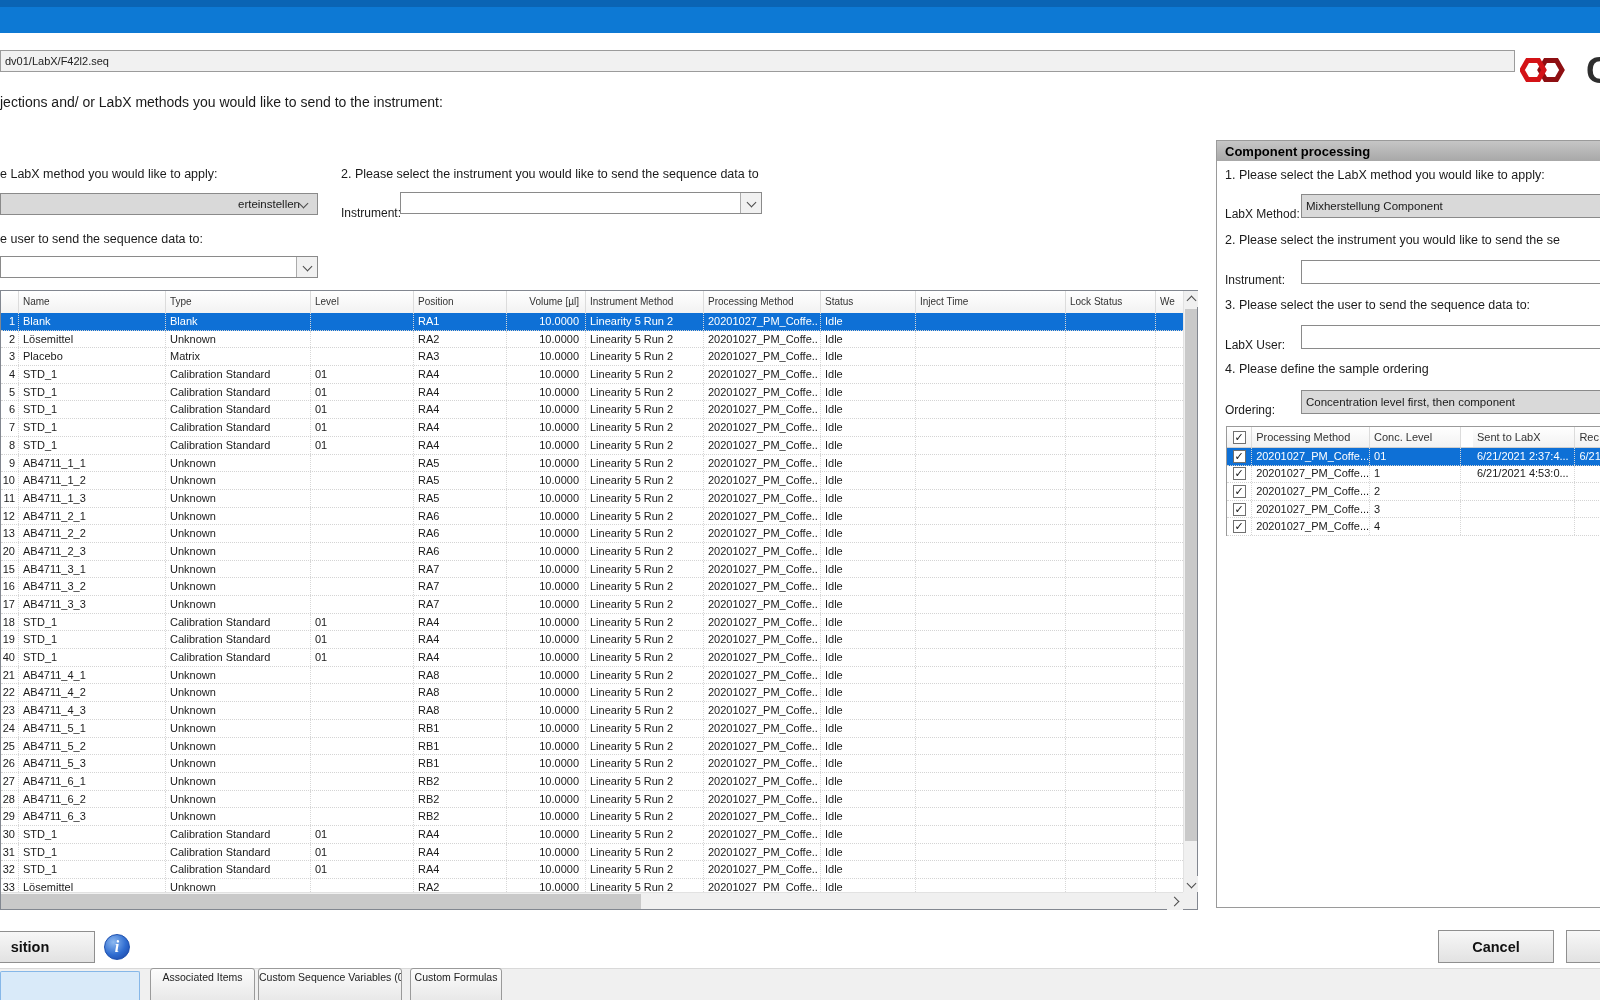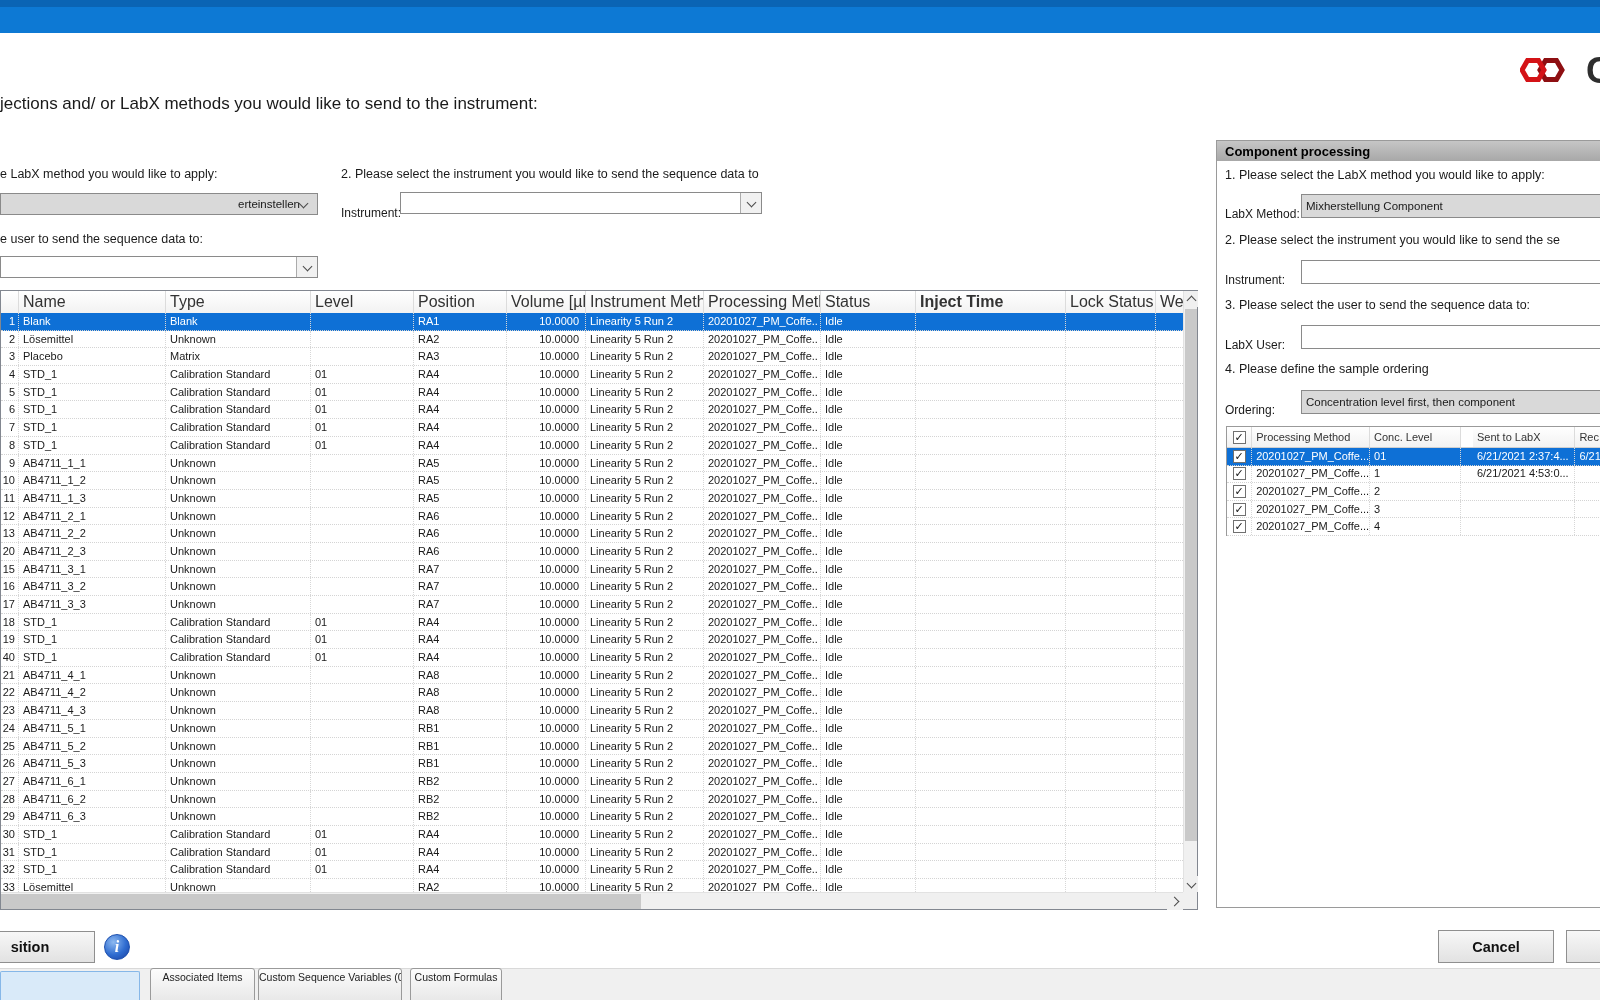--- a/index.html
+++ b/index.html
@@ -11,21 +11,21 @@
   .tbar-top{left:0;top:0;width:1600px;height:7px;background:#0a64b4;}
   .tbar{left:0;top:7px;width:1600px;height:26px;background:#0d79d4;}
 
   
   .path-field{left:0;top:50px;width:1515px;height:22px;background:#f1f1f1;
               border:1px solid #9b9b9b;display:flex;align-items:center;font-size:11px;color:#222;}
   .path-field span{padding-left:4px;}
   .logo{left:1520px;top:50px;}
   .logo-glyph{left:1586px;top:51px;font-size:36px;font-weight:bold;color:#2e2e2e;line-height:40px;}
 
-  .intro{left:0;top:94px;font-size:17px;color:#1a1a1a;}
+  .intro{left:0;top:94px;font-size:14px;color:#1a1a1a;}
 
   .panel-hdr{background:linear-gradient(#c6c6c6,#a8a8a8);font-weight:bold;font-size:13px;color:#000;
              display:flex;align-items:center;}
   .lbl{font-size:12.5px;color:#1a1a1a;white-space:nowrap;}
   .flbl{font-size:12px;color:#1a1a1a;white-space:nowrap;margin-top:8px;}
 
   
   .combo{height:22px;border:1px solid #8a8a8a;display:flex;align-items:center;}
   .combo.filled{background:#d9d9d9;}
   .combo.white{background:#ffffff;}
@@ -34,32 +34,32 @@
              display:flex;align-items:center;justify-content:center;}
   .chev{width:6px;height:6px;border-right:1.6px solid #4a4a4a;border-bottom:1.6px solid #4a4a4a;display:inline-block;}
   .chev.down{transform:rotate(45deg);margin-top:-2px;}
   .chev.up{transform:rotate(-135deg);margin-top:2px;}
   .chev.right{transform:rotate(-45deg);margin-left:-2px;}
   .combo .plain{margin-right:10px;}
 
   
   .seq-table{left:0;top:290px;width:1198px;height:620px;border:1px solid #828790;background:#fff;}
   .seq-header{left:0;top:0;width:1182px;height:22px;display:flex;border-bottom:1px solid #cfcfcf;}
-  .hc{box-sizing:border-box;height:22px;line-height:21px;font-size:16px;color:#333;
+  .hc{box-sizing:border-box;height:22px;line-height:21px;font-size:10px;color:#333;
       padding-left:4px;border-right:1px solid #dcdcdc;background:linear-gradient(#ffffff,#f2f2f2);
       white-space:nowrap;overflow:hidden;}
   .seq-rows{left:0;top:22px;width:1182px;height:579px;overflow:hidden;}
   .trow{display:flex;height:17.7px;box-sizing:border-box;border-bottom:1px dotted #d4d4d4;background:#fff;}
   .trow.sel{background:#0e70d6;color:#fff;}
   .tc{box-sizing:border-box;line-height:17px;font-size:11px;padding-left:4px;
       border-right:1px dotted #d7d7d7;white-space:nowrap;overflow:hidden;}
   .c0{width:18px;text-align:right;padding-right:3px;padding-left:0;}
   .c1{width:147px;} .c2{width:145px;} .c3{width:103px;} .c4{width:93px;}
   .c5{width:79px;text-align:right;padding-right:6px;}
-  .c6{width:118px;} .c7{width:117px;} .c8{width:95px;} .c9{width:150px;font-weight:bold;} .c10{width:90px;}
+  .c6{width:118px;} .c7{width:117px;} .c8{width:95px;} .c9{width:150px;} .c10{width:90px;}
   .c11{width:27px;border-right:none;}
 
   
   .vscroll{left:1182px;top:0;width:14px;height:601px;background:#f0f0f0;border-left:1px solid #e2e2e2;}
   .vbtn{left:0;width:14px;height:16px;background:#f0f0f0;display:flex;align-items:center;justify-content:center;}
   .vbtn.up{top:0;} .vbtn.down{top:585px;}
   .vthumb{left:1px;top:18px;width:12px;height:532px;background:#c9c9c9;}
   .hscroll{left:0;top:601px;width:1182px;height:17px;background:#f0f0f0;border-top:1px solid #e2e2e2;}
   .hthumb{left:0;top:1px;width:640px;height:15px;background:#c9c9c9;}
   .hbtn{left:1166px;top:0;width:16px;height:17px;display:flex;align-items:center;justify-content:center;background:#f0f0f0;}
@@ -102,20 +102,23 @@
         padding-top:2px;overflow:hidden;white-space:nowrap;}
 </style>
 </head>
 <body>
 
 <div id="app">
 
   <div class="abs tbar-top"></div>
   <div class="abs tbar"></div>
 
+  <div class="abs path-field">
+    <span>dv01/LabX/F42l2.seq</span>
+  </div>
 
   <svg class="abs logo" width="46" height="40" viewBox="0 0 46 40">
     <polygon points="42,20 36.5,29.5 25.5,29.5 20,20 25.5,10.5 36.5,10.5" fill="none" stroke="#8e0f12" stroke-width="5"></polygon>
     <polygon points="24,20 18.5,29.5 7.5,29.5 2,20 7.5,10.5 18.5,10.5" fill="none" stroke="#d41317" stroke-width="5"></polygon>
   </svg>
   <div class="abs logo-glyph">C</div>
 
   <div class="abs intro" style="left:0;top:94px;">jections and/ or LabX methods you would like to send to the instrument:</div>
 
 

